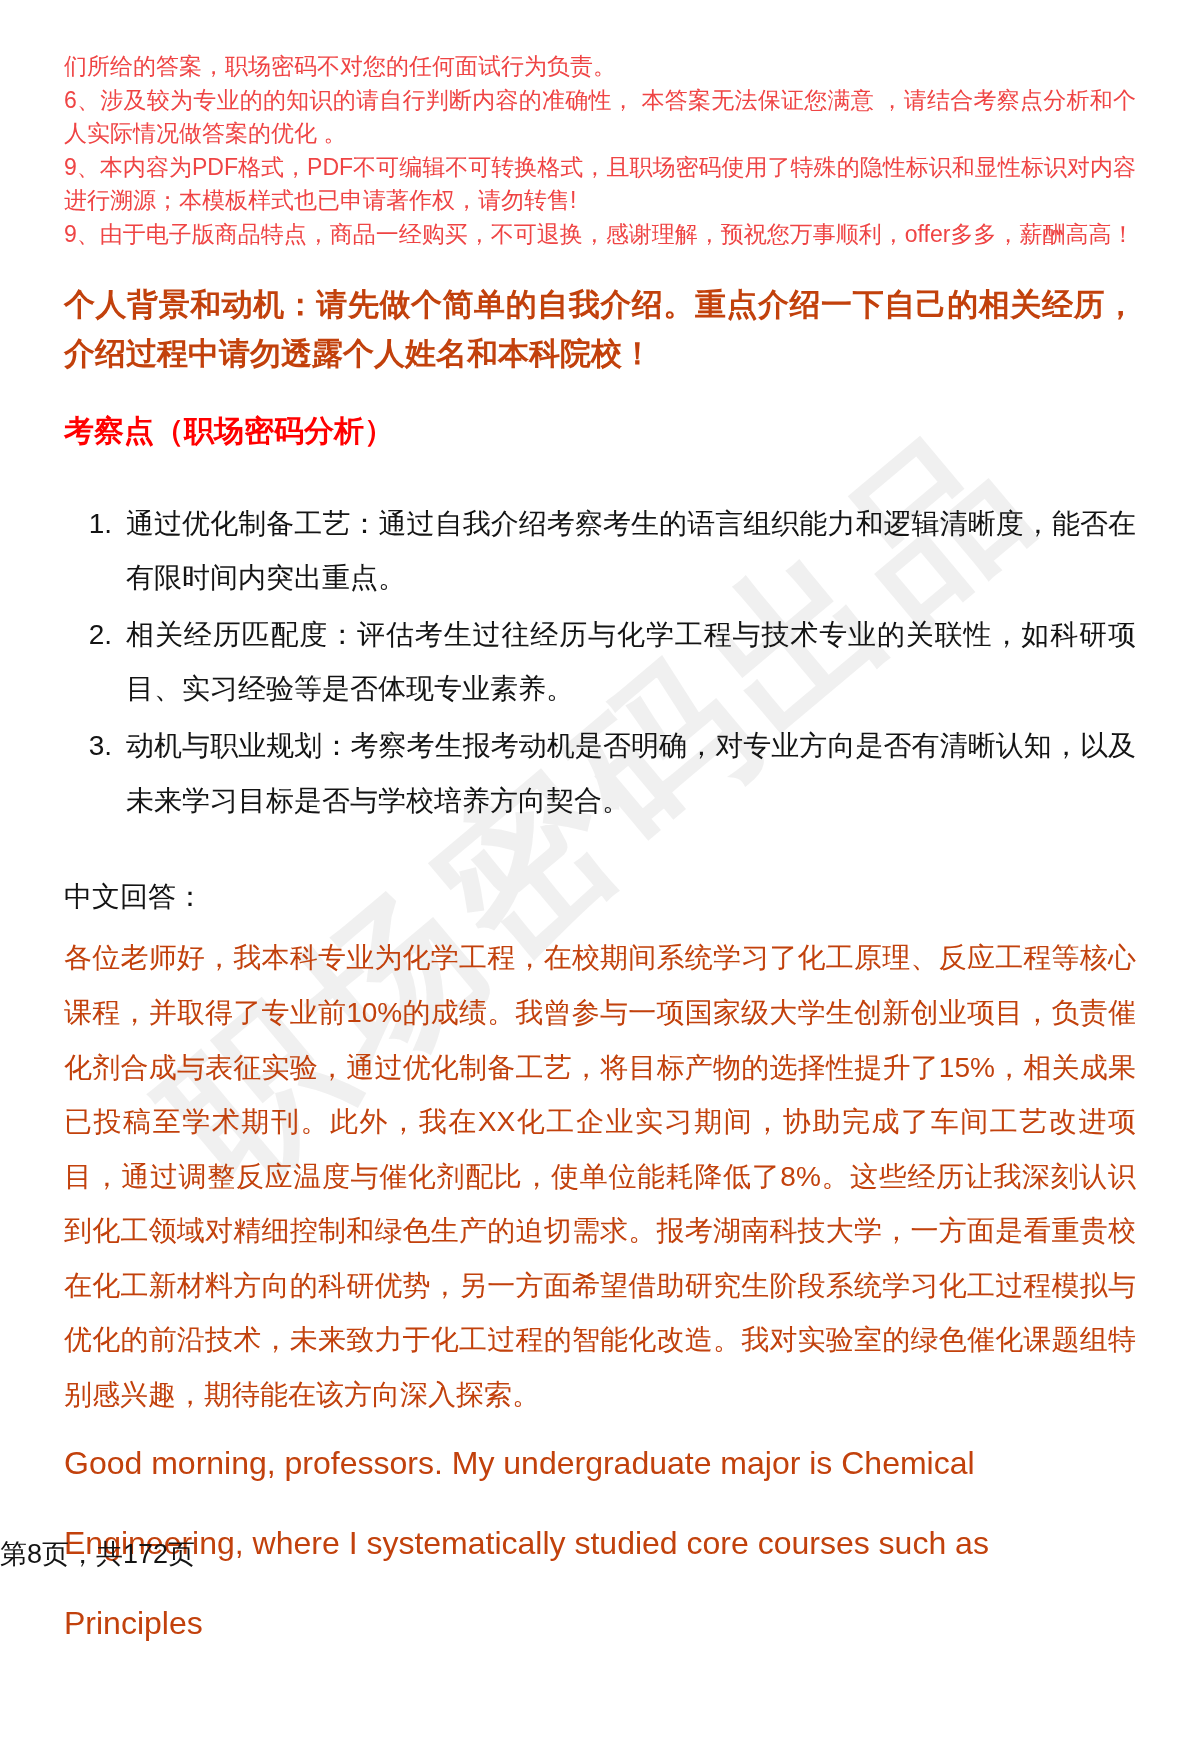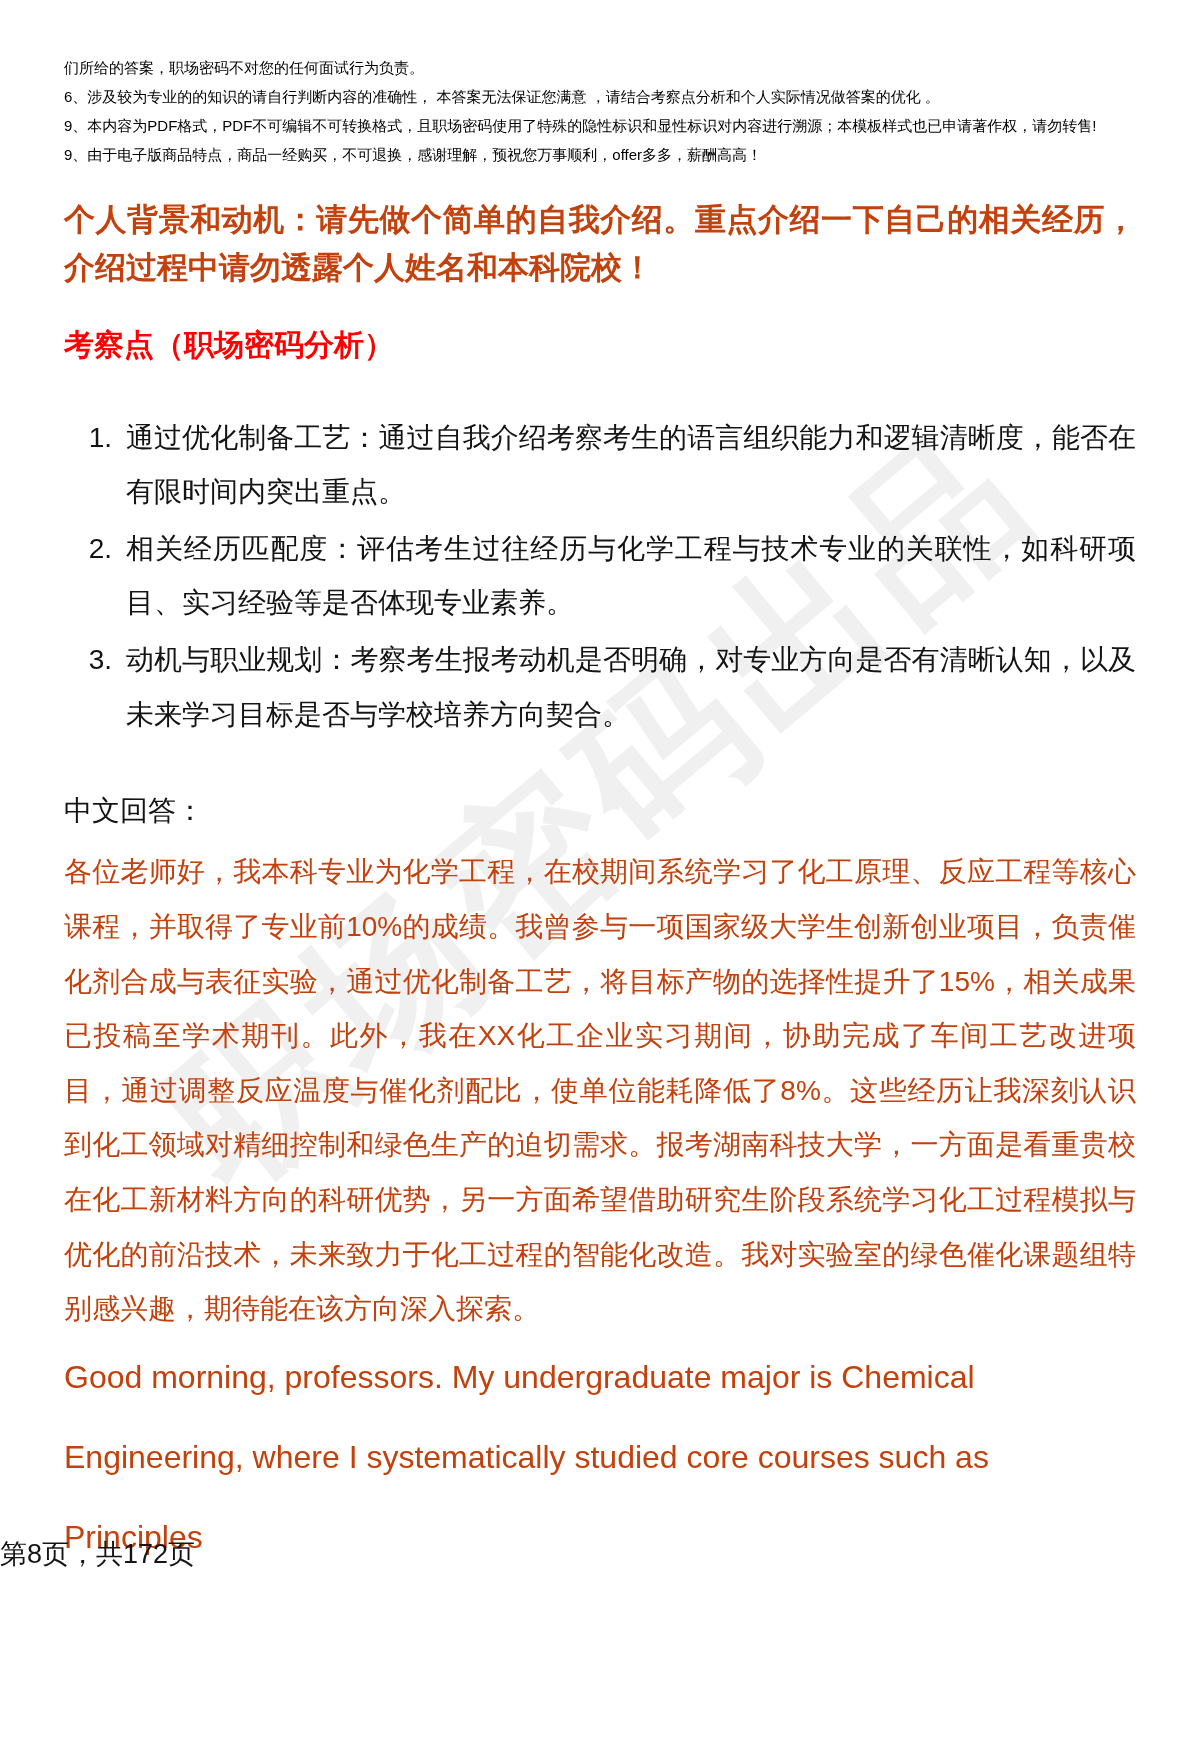--- a/index.html
+++ b/index.html
@@ -30,25 +30,24 @@
     pointer-events: none;
     user-select: none;
   }
   .content {
     position: relative;
     z-index: 1;
     padding: 50px 64px 0 64px;
   }
   
   .notice p {
-    font-size: 15px;
+    font-size: 23px;
     line-height: 1.46;
-    color: #000000;
+    color: #ef4444;
     text-align: justify;
-    margin-top: 7px;
   }
   
   .red-heading {
     color: #c2410c;
     font-weight: bold;
     font-size: 31px;
     line-height: 1.55;
     margin-top: 30px;
     text-align: justify;
   }

